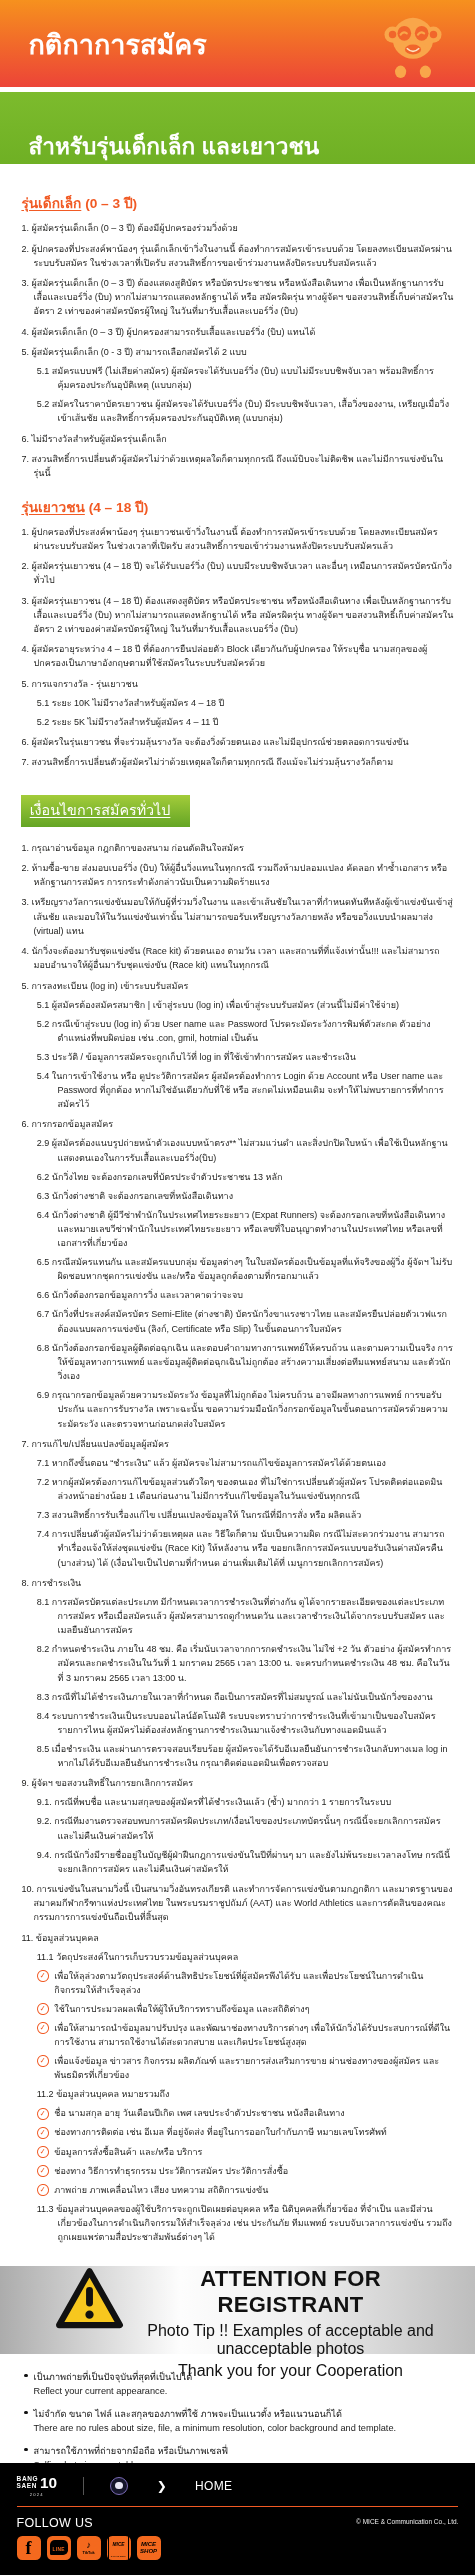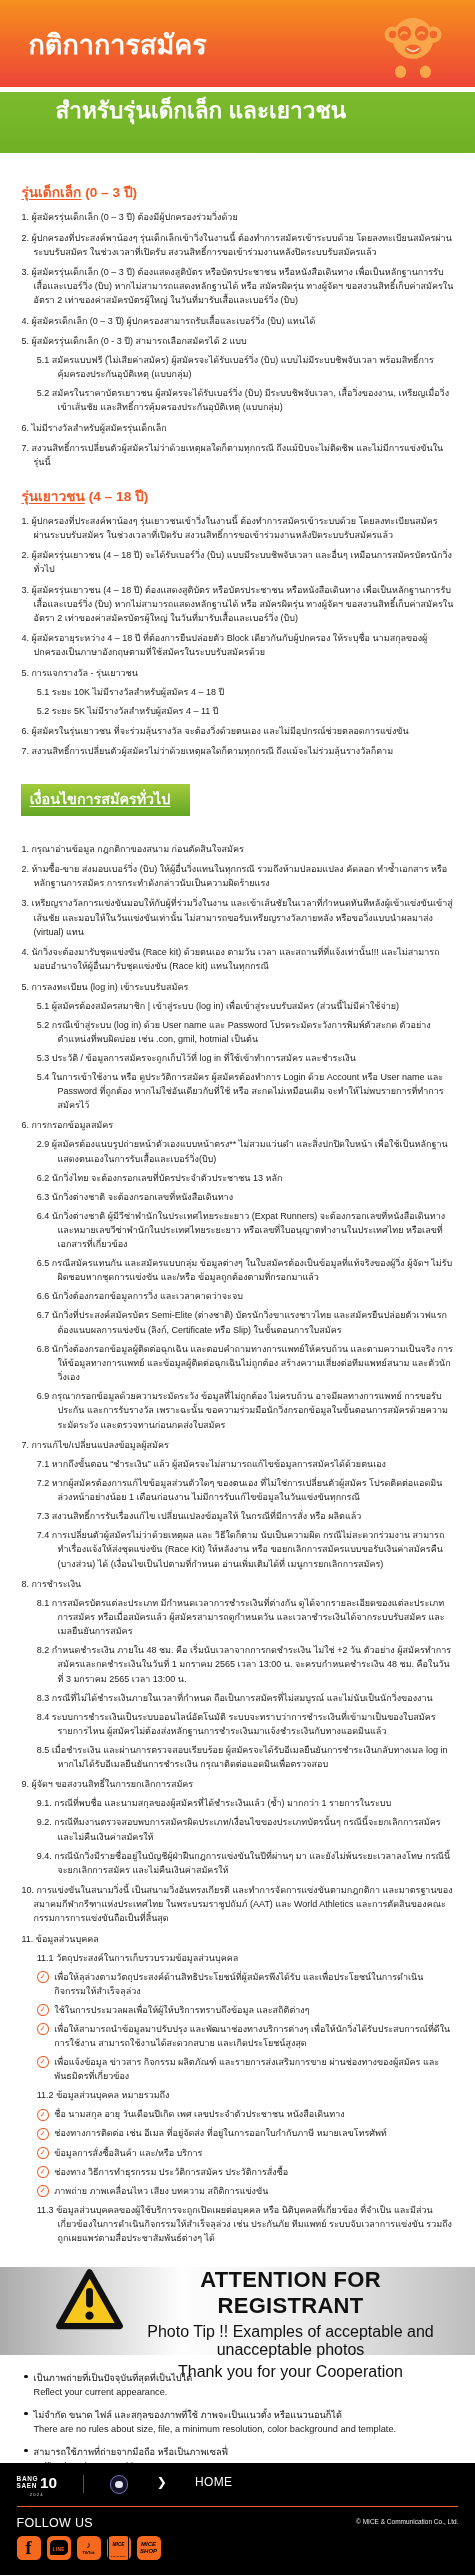--- a/index.html
+++ b/index.html
@@ -5,53 +5,53 @@
   html,body{margin:0;padding:0;}
   body{font-family:"Liberation Sans","DejaVu Sans",sans-serif;background:#fff;}
   .page{position:relative;width:475px;height:2576px;overflow:hidden;background:#fff;margin:0 auto;}
 
   
   .hero{position:relative;height:87px;background:linear-gradient(180deg,#F6911E 0%,#F1662B 55%,#EC4438 100%);}
   .hero-title{position:absolute;left:28.5px;top:50%;transform:translateY(-50%);color:#fff;font-size:27px;font-weight:bold;}
   .mascot{position:absolute;right:31px;top:10.7px;width:62px;height:67px;}
   .hero-gap{height:4.8px;background:#fff;}
 
-  .banner{height:61px;background:linear-gradient(180deg,#7CBB2D,#6FB024);display:flex;align-items:flex-start;padding-left:27px;}
+  .banner{height:72px;background:linear-gradient(180deg,#7CBB2D,#6FB024);display:flex;align-items:flex-end;}
   .banner span{color:#fff;font-size:22.6px;font-weight:bold;padding-left:28.5px;}
 
   .content{padding:13px 21.4px 0 21.4px;color:#1d1d1b;}
   h3.sec{margin:15.4px 0 7.1px 0;font-size:13.7px;color:#F15A24;font-weight:bold;}
   h3.sec .hl{text-decoration:underline;text-underline-offset:2.4px;}
   .item{font-size:9px;line-height:1.58;margin:0 0 6px 0;}
   .item-text{padding-left:1.35em;text-indent:-1.35em;}
   .sub-text{margin:4.8px 0 0 15.4px;padding-left:2.3em;text-indent:-2.3em;}
   .check-row{display:flex;gap:6px;margin:4.8px 0 0 15.4px;align-items:flex-start;}
   .check-ic{flex:0 0 auto;width:9.5px;height:9.5px;border:1.2px solid #F15A24;border-radius:50%;color:#F15A24;font-size:7.7px;font-weight:bold;line-height:9px;text-align:center;transform:rotate(-6deg);margin-top:1.2px;}
   .check-text{flex:1;}
 
-  .gen-bar{display:inline-block;margin:20px 0 26px 0;background:linear-gradient(180deg,#A3CC3A,#64A525);color:#fff;font-size:14.3px;font-weight:bold;padding:4.2px 20px 5.3px 8.3px;text-decoration:underline;text-underline-offset:2.4px;}
+  .gen-bar{display:inline-block;margin:20px 0 14px 0;background:linear-gradient(180deg,#A3CC3A,#64A525);color:#fff;font-size:14.3px;font-weight:normal;padding:4.2px 20px 5.3px 8.3px;text-decoration:underline;text-underline-offset:2.4px;}
 
   
   .attention{margin-top:21.4px;height:88px;background:linear-gradient(90deg,#ACACAC 0%,#FDFDFD 38%,#F0F0F0 62%,#BDBDBD 100%);display:flex;padding:0 18px 0 55px;box-sizing:border-box;}
   .warn-tri{width:69px;height:67px;flex:0 0 auto;}
   .att-text{flex:1;text-align:center;color:#111;}
   .att-title{font-size:22px;font-weight:900;letter-spacing:0.3px;margin-bottom:4.8px;}
   .att-line{font-size:16px;margin-top:3.6px;}
 
   
   .tips{padding:15.4px 21.4px 0 24px;position:relative;}
   .tip{margin-bottom:9.5px;font-size:9.2px;}
   .tip-th{display:flex;gap:6px;color:#111;}
   .dot{flex:0 0 auto;width:3.6px;height:3.6px;border-radius:50%;background:#111;margin-top:4.8px;}
   .tip-en{margin:2.4px 0 0 9.5px;color:#222;}
   .smiley{position:absolute;width:21.4px;height:21.4px;}
 
   
   .footer{position:absolute;left:0;right:0;bottom:0;height:113px;background:#000;color:#fff;}
-  .f-top{display:flex;align-items:flex-start;gap:26px;padding:12px 16.6px 0 16.6px;}
+  .f-top{display:flex;align-items:center;gap:26px;padding:12px 16.6px 0 16.6px;}
   .f-logo{display:flex;align-items:center;gap:1.8px;}
   .f-words{display:flex;flex-direction:column;font-size:6.5px;font-weight:900;line-height:1;letter-spacing:0.6px;}
   .f-num{font-size:15.4px;font-weight:900;line-height:1;}
   .f-yearwrap{display:flex;flex-direction:column;align-items:center;}
   .f-year{font-size:4.2px;letter-spacing:1.2px;margin-top:1.2px;color:#ddd;}
   .f-sep{width:0.6px;height:18px;background:#555;}
   .f-badge{width:16.6px;height:16.6px;border-radius:50%;border:1.2px solid #7b6bb5;background:#15152a;display:flex;align-items:center;justify-content:center;}
   .f-badge i{width:7.1px;height:7.1px;border-radius:50%;background:#e8e6f4;display:block;}
   .f-chev{font-size:12px;color:#fff;margin:0 2.4px;}
   .f-home{font-size:12px;color:#fff;letter-spacing:0.3px;}

